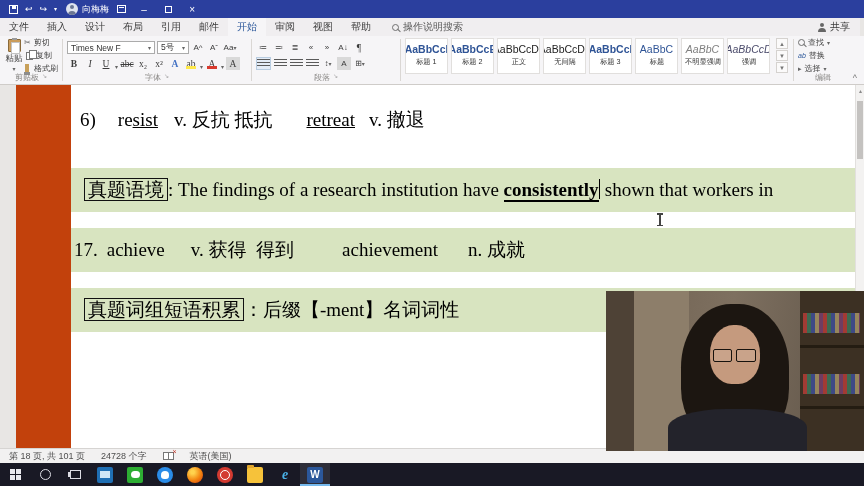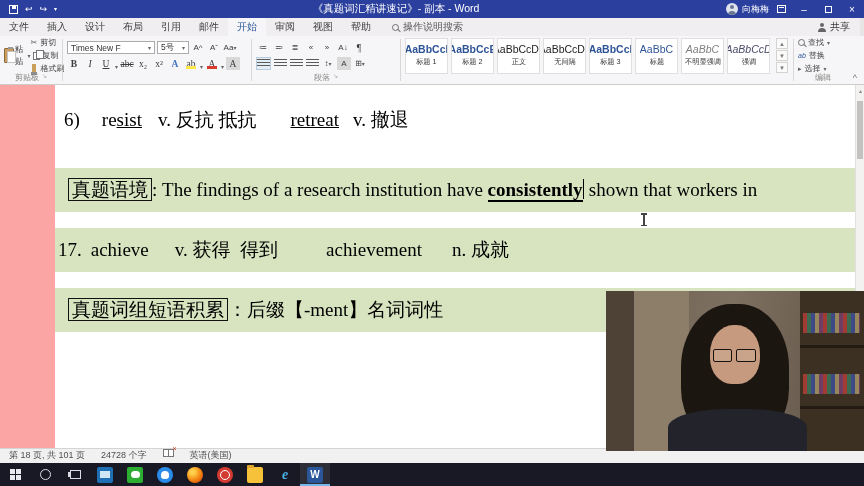--- a/index.html
+++ b/index.html
@@ -51,21 +51,21 @@
   .b{font-weight:bold}.i{font-style:italic}.u{text-decoration:underline}.strike{text-decoration:line-through}
   .bar{position:absolute;left:2px;right:2px;bottom:1px;height:3px}
   .ybar{background:#ffe94a}.rbar{background:#d83a2e}
   .effA{color:#4472c4;font-weight:bold}
   .shdA{background:#d9d9d9;padding:0 2px}
   .alg{width:13px;height:9px;background:repeating-linear-gradient(180deg,#5a5a5a 0 1px,transparent 1px 3px)}
   .fbtn.sel{background:#e4ecf6;border:1px solid #b8cce0}
 
   
   .g-clip{width:62px}
-  .paste-big{display:flex;align-items:center;justify-content:center;width:30px;gap:1px;height:100%}
+  .paste-big{display:flex;flex-direction:column;align-items:center;justify-content:center;width:30px;gap:1px;height:100%}
   .clip{width:13px;height:15px;background:#cb9d5c;border:1px solid #8a6a3a;border-radius:1px;position:relative}
   .clip::before{content:"";position:absolute;left:2px;top:2px;width:7px;height:10px;background:#fff;border:1px solid #c4c4c4}
   .clip::after{content:"";position:absolute;left:3px;top:-2px;width:5px;height:2px;background:#9a9a9a}
   .paste-lab{font-size:8.5px;color:#444}
   .mini{display:flex;flex-direction:column;justify-content:center;gap:2px}
   .mi{display:flex;align-items:center;gap:3px;font-size:8px;color:#444;white-space:nowrap}
   .sciss{font-size:8px;color:#666;line-height:1}
   .cpy{width:7px;height:8px;border:1px solid #777;background:#fff;position:relative;margin-left:2px}
   .cpy::after{content:"";position:absolute;left:2px;top:-3px;width:6px;height:7px;border:1px solid #777;background:#fff}
   .brush{width:4px;height:8px;background:#c8a05a;position:relative;margin:0 2px 2px 1px}
@@ -86,21 +86,21 @@
   .v-em{color:#4a4a6a;font-style:italic}
   .gscroll{display:flex;flex-direction:column;gap:1px;margin-left:3px}
   .gsb{width:12px;height:11px;border:1px solid #d5d2cf;background:#fbfafa;font-size:6px;color:#777;display:flex;align-items:center;justify-content:center}
 
   .g-edit{width:58px}
   .repico{font-size:7px;color:#2b579a;font-style:italic}
   .selico{font-size:7px;color:#666}
   .collapse{position:absolute;right:7px;bottom:1px;font-size:9px;color:#777;line-height:1}
 
   
-  .docarea{position:absolute;top:85px;left:0;right:0;height:363px;background:#fca5a5;overflow:hidden}
+  .docarea{position:absolute;top:85px;left:16px;right:0;height:363px;background:#c2410c;overflow:hidden}
   .page{position:absolute;left:55px;top:0;width:800px;height:100%;background:#fff;overflow:hidden}
   .dl{font-family:"Liberation Serif","DejaVu Serif",serif;font-size:19px;color:#000;white-space:pre;height:44px;line-height:44px;overflow:hidden}
   .hl{background:#d8e4c0}
   .gp{display:inline-block}
   .un{text-decoration:underline}
   .kw{font-weight:bold;border-bottom:2px solid #000}
   .boxed{border:1.5px solid #111;padding:0 3px}
   .l1{margin-top:15px;height:40px;line-height:40px;padding-left:9px}
   .l2{margin-top:28px;padding-left:13px}
   .l3{margin-top:20px;padding-left:13px}
@@ -109,21 +109,21 @@
   .l6{margin-top:16px;padding-left:13px}
   .caret{display:inline-block;width:1.5px;height:20px;background:#000;vertical-align:-3px}
   .ibeam{position:absolute;left:588px;top:128px;width:1.5px;height:13px;background:#444}
   .ibeam::before,.ibeam::after{content:"";position:absolute;left:-2.5px;width:6.5px;height:1.5px;background:#444}
   .ibeam::before{top:0}.ibeam::after{bottom:0}
   .vscroll{position:absolute;right:0;top:0;width:9px;height:100%;background:#f3f2f1;border-left:1px solid #e2e0de}
   .vthumb{position:absolute;top:16px;left:1px;width:6px;height:58px;background:#c4c2c0}
   .varr{position:absolute;left:0;width:9px;text-align:center;font-size:6px;color:#8a8a8a;line-height:8px}
 
   
-  .statusbar{position:absolute;top:448px;left:0;right:0;height:15px;background:#f2f1f1;border-top:1px solid #d6d4d2;display:flex;align-items:flex-start;gap:16px;padding:0 9px;font-size:9px;color:#4f4f4f;z-index:4}
+  .statusbar{position:absolute;top:448px;left:0;right:0;height:15px;background:#f2f1f1;border-top:1px solid #d6d4d2;display:flex;align-items:center;gap:16px;padding:0 9px;font-size:9px;color:#4f4f4f;z-index:4}
   .bk{width:11px;height:8px;border:1px solid #777;background:#fff;position:relative}
   .bk::before{content:"";position:absolute;left:4px;top:0;bottom:0;width:1px;background:#777}
   .bk::after{content:"×";position:absolute;right:-4px;top:-5px;font-size:7px;color:#c0392b}
 
   
   .webcam{position:absolute;left:606px;top:291px;width:258px;height:160px;z-index:10;overflow:hidden;background:linear-gradient(100deg,#6e6050 0%,#7e7060 45%,#5c5145 100%)}
   .wallL{position:absolute;left:0;top:0;width:11%;height:100%;background:#4e4236}
   .doorframe{position:absolute;left:11%;top:0;width:21%;height:100%;background:#8d7e6a}
   .shelf{position:absolute;right:0;top:0;width:25%;height:100%;background:#3c3023}
   .shelf::before,.shelf::after{content:"";position:absolute;left:6%;width:88%;height:20px;background:repeating-linear-gradient(90deg,#a23b34 0 4px,#3d6b52 4px 8px,#3e4a86 8px 12px,#97875d 12px 16px,#6e3d63 16px 20px)}
@@ -163,21 +163,20 @@
 </head>
 <body>
 
 <header class="titlebar">
   <div class="qat">
     <span class="flp"></span>
     <span class="qg">↩</span>
     <span class="qg">↪</span>
     <span class="qg sm">▾</span>
   </div>
-  <div class="tb-title">《真题词汇精讲速记》- 副本 - Word</div>
   <div class="tb-right">
     <span class="avatar"></span>
     <span class="uname">向梅梅</span>
     <span class="ribopt"></span>
     <span class="winbtn">–</span>
     <span class="winbtn">
         <span class="maxbox"></span>
       </span>
     <span class="winbtn">×</span>
   </div>
@@ -258,20 +257,24 @@
         <span class="fbtn">x₂</span>
         <span class="fbtn">x²</span>
         <span class="fbtn effA">A</span>
         <span class="fbtn">ab<span class="bar ybar"></span></span>
           <span class="car">▾</span>
         <span class="fbtn">A<span class="bar rbar"></span></span>
           <span class="car">▾</span>
         <span class="fbtn shdA">A</span>
       </div>
     </div>
+    <div class="grp-label">
+        <span>字体</span>
+        <span class="dlg">↘</span>
+      </div>
   </div>
 
   <div class="vsep"></div>
 
   <div class="grp g-para">
     <div class="rows">
       <div class="row">
         <span class="fbtn sans">≔</span>
         <span class="fbtn sans">≕</span>
         <span class="fbtn sans">≣</span>

